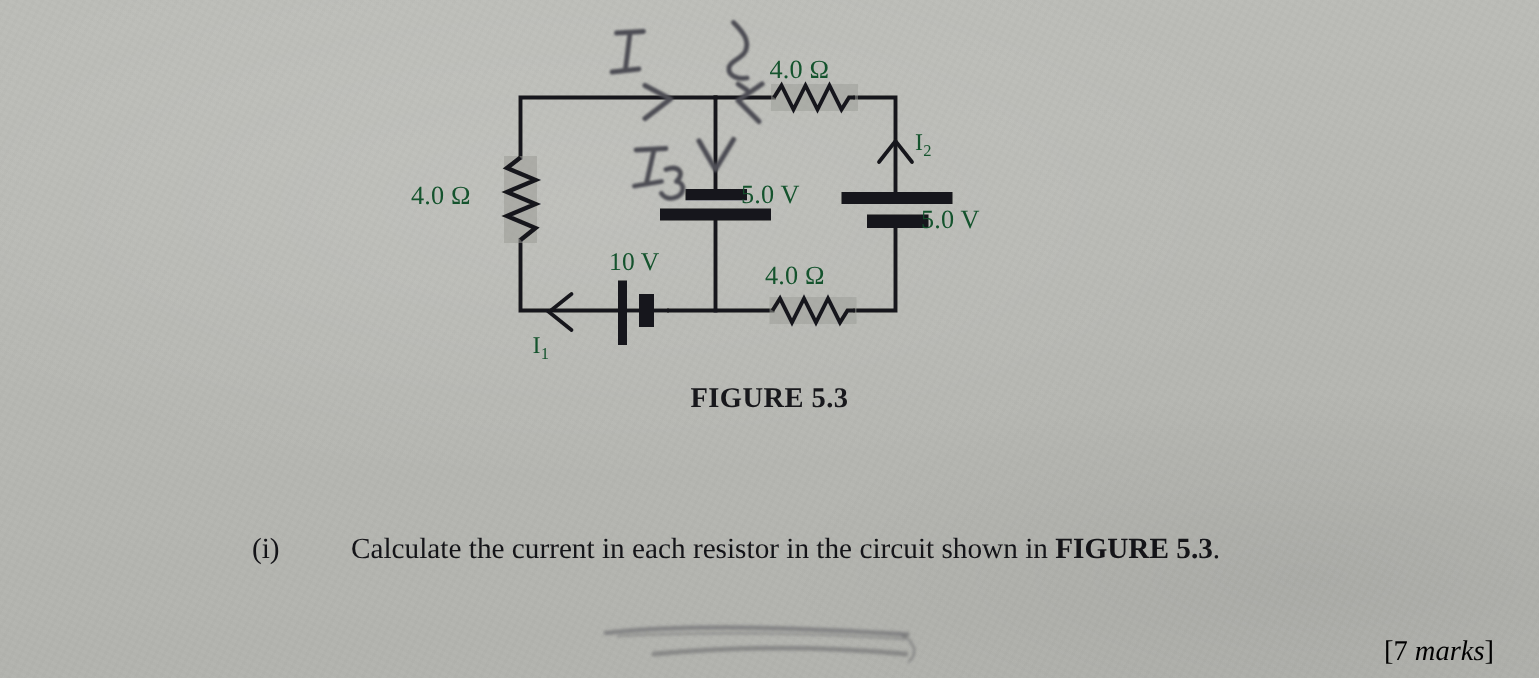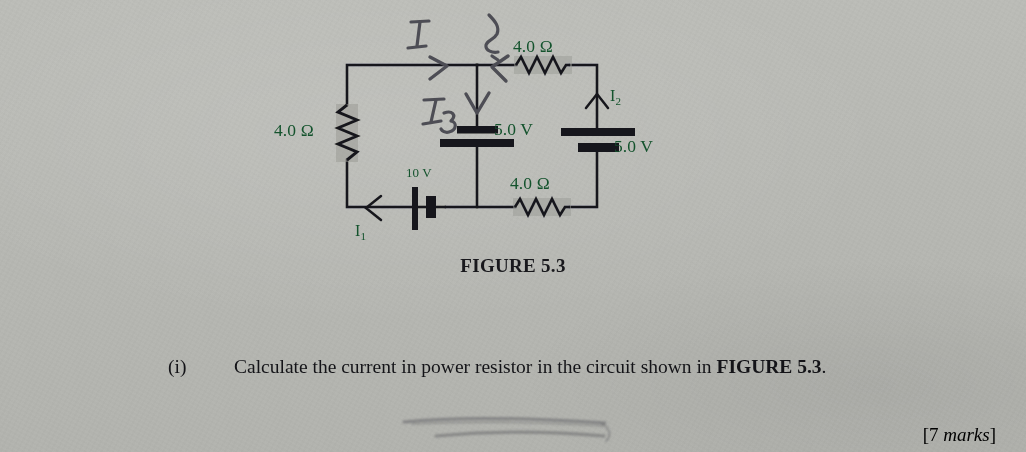--- a/index.html
+++ b/index.html
@@ -47,21 +47,21 @@
     color: #14532d;
     font-family: "Liberation Serif", serif;
     white-space: nowrap;
     letter-spacing: .1px;
   }
   .lbl-res-left   { left: 274px; top: 120px; font-size: 17.5px; }
   .lbl-res-top    { left: 513px; top: 36px;  font-size: 17.5px; }
   .lbl-res-bottom { left: 510px; top: 173px; font-size: 17.5px; }
   .lbl-bat-mid    { left: 494px; top: 119px; font-size: 17.5px; }
   .lbl-bat-right  { left: 614px; top: 136px; font-size: 17.5px; }
-  .lbl-bat-10v    { left: 406px; top: 165px; font-size: 13px; text-align: center; }
+  .lbl-bat-10v    { left: 406px; top: 165px; font-size: 17px; text-align: center; }
   .lbl-i1         { left: 355px; top: 222px; font-size: 16px; text-align: right; }
   .lbl-i2         { left: 610px; top: 87px;  font-size: 16px; }
   .lbl-i1 sub, .lbl-i2 sub { font-size: 11px; }
 
   #figure-caption {
     position: absolute;
     left: 0; top: 255px;
     width: 1026px;
     text-align: center;
     font-family: "Liberation Serif", serif;
@@ -223,21 +223,21 @@
 
   <div class="fig-label lbl-i1"><span>I</span><sub>1</sub></div>
   <div class="fig-label lbl-i2"><span>I</span><sub>2</sub></div>
 
   <div id="figure-caption">FIGURE 5.3</div>
 </div>
 
 <div id="questions">
   <div class="q-row">
     <span class="q-num">(i)</span>
-    <span class="q-text"><span>Calculate the current in power resistor in the circuit shown in </span><b>FIGURE 5.3</b><span>.</span></span>
+    <span class="q-text"><span>Calculate the current in each resistor in the circuit shown in </span><b>FIGURE 5.3</b><span>.</span></span>
   </div>
 </div>
 
 <svg id="smudge" width="260" height="40">
   <g filter="url(#smudgeblur)" stroke="#5c5c60" fill="none" stroke-linecap="round">
     <path d="M14 14 C70 8 140 10 215 15" stroke-width="3" opacity=".55"></path>
     <path d="M22 16 C80 13 150 14 213 18" stroke-width="1.6" opacity=".4"></path>
     <path d="M46 28 C110 22 170 24 214 28" stroke-width="3.2" opacity=".5"></path>
     <path d="M212 16 C220 20 222 28 216 33" stroke-width="1.8" opacity=".45"></path>
   </g>

